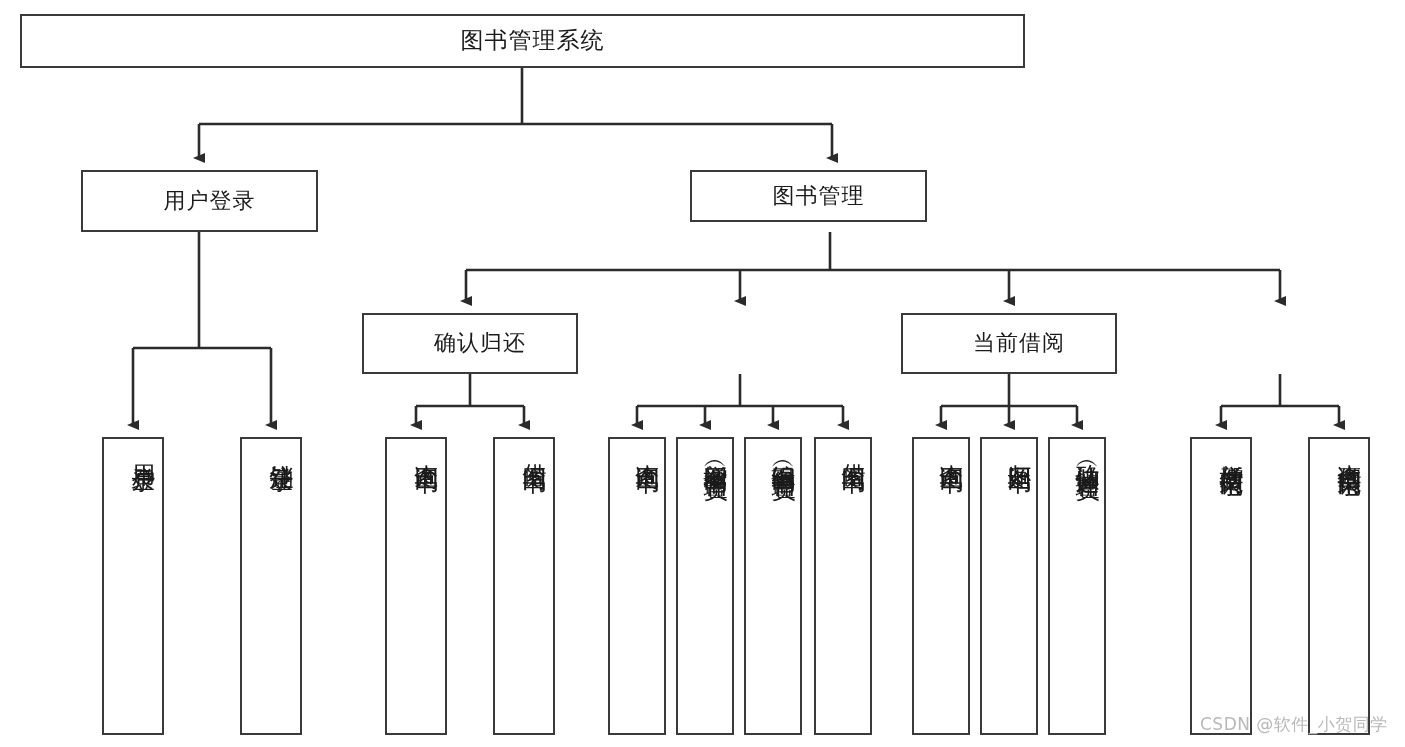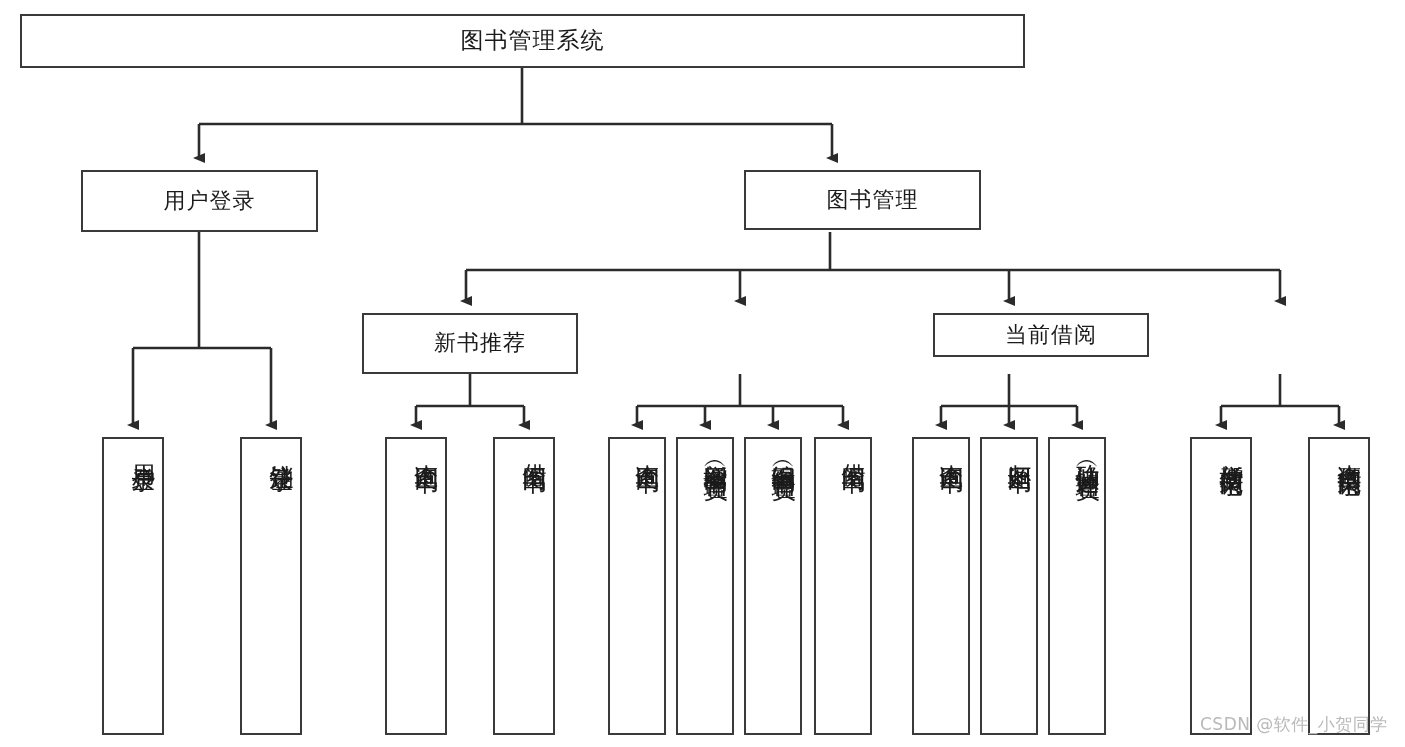--- a/index.html
+++ b/index.html
@@ -110,28 +110,28 @@
     </g>
   </svg>
 
   <div class="node horiz root" style="left:20px;top:14px;width:1005px;height:54px;">
     <span class="label">图书管理系统</span>
   </div>
 
   <div class="node horiz" style="left:81px;top:170px;width:237px;height:62px;">
     <span class="label">用户登录</span>
   </div>
-  <div class="node horiz" style="left:744px;top:170px;width:237px;height:60px;">
+  <div class="node horiz" style="left:690px;top:170px;width:237px;height:52px;">
     <span class="label">图书管理</span>
   </div>
 
   <div class="node horiz" style="left:362px;top:313px;width:216px;height:61px;">
-    <span class="label">新书推荐</span>
+    <span class="label">确认归还</span>
   </div>
-  <div class="node horiz" style="left:933px;top:313px;width:216px;height:44px;">
+  <div class="node horiz" style="left:901px;top:313px;width:216px;height:61px;">
     <span class="label">当前借阅</span>
   </div>
 
   <div class="node vert" style="left:102px;top:437px;width:62px;height:298px;">
     <span class="label">用户登录</span>
   </div>
   <div class="node vert" style="left:240px;top:437px;width:62px;height:298px;">
     <span class="label">注销登录</span>
   </div>
 

